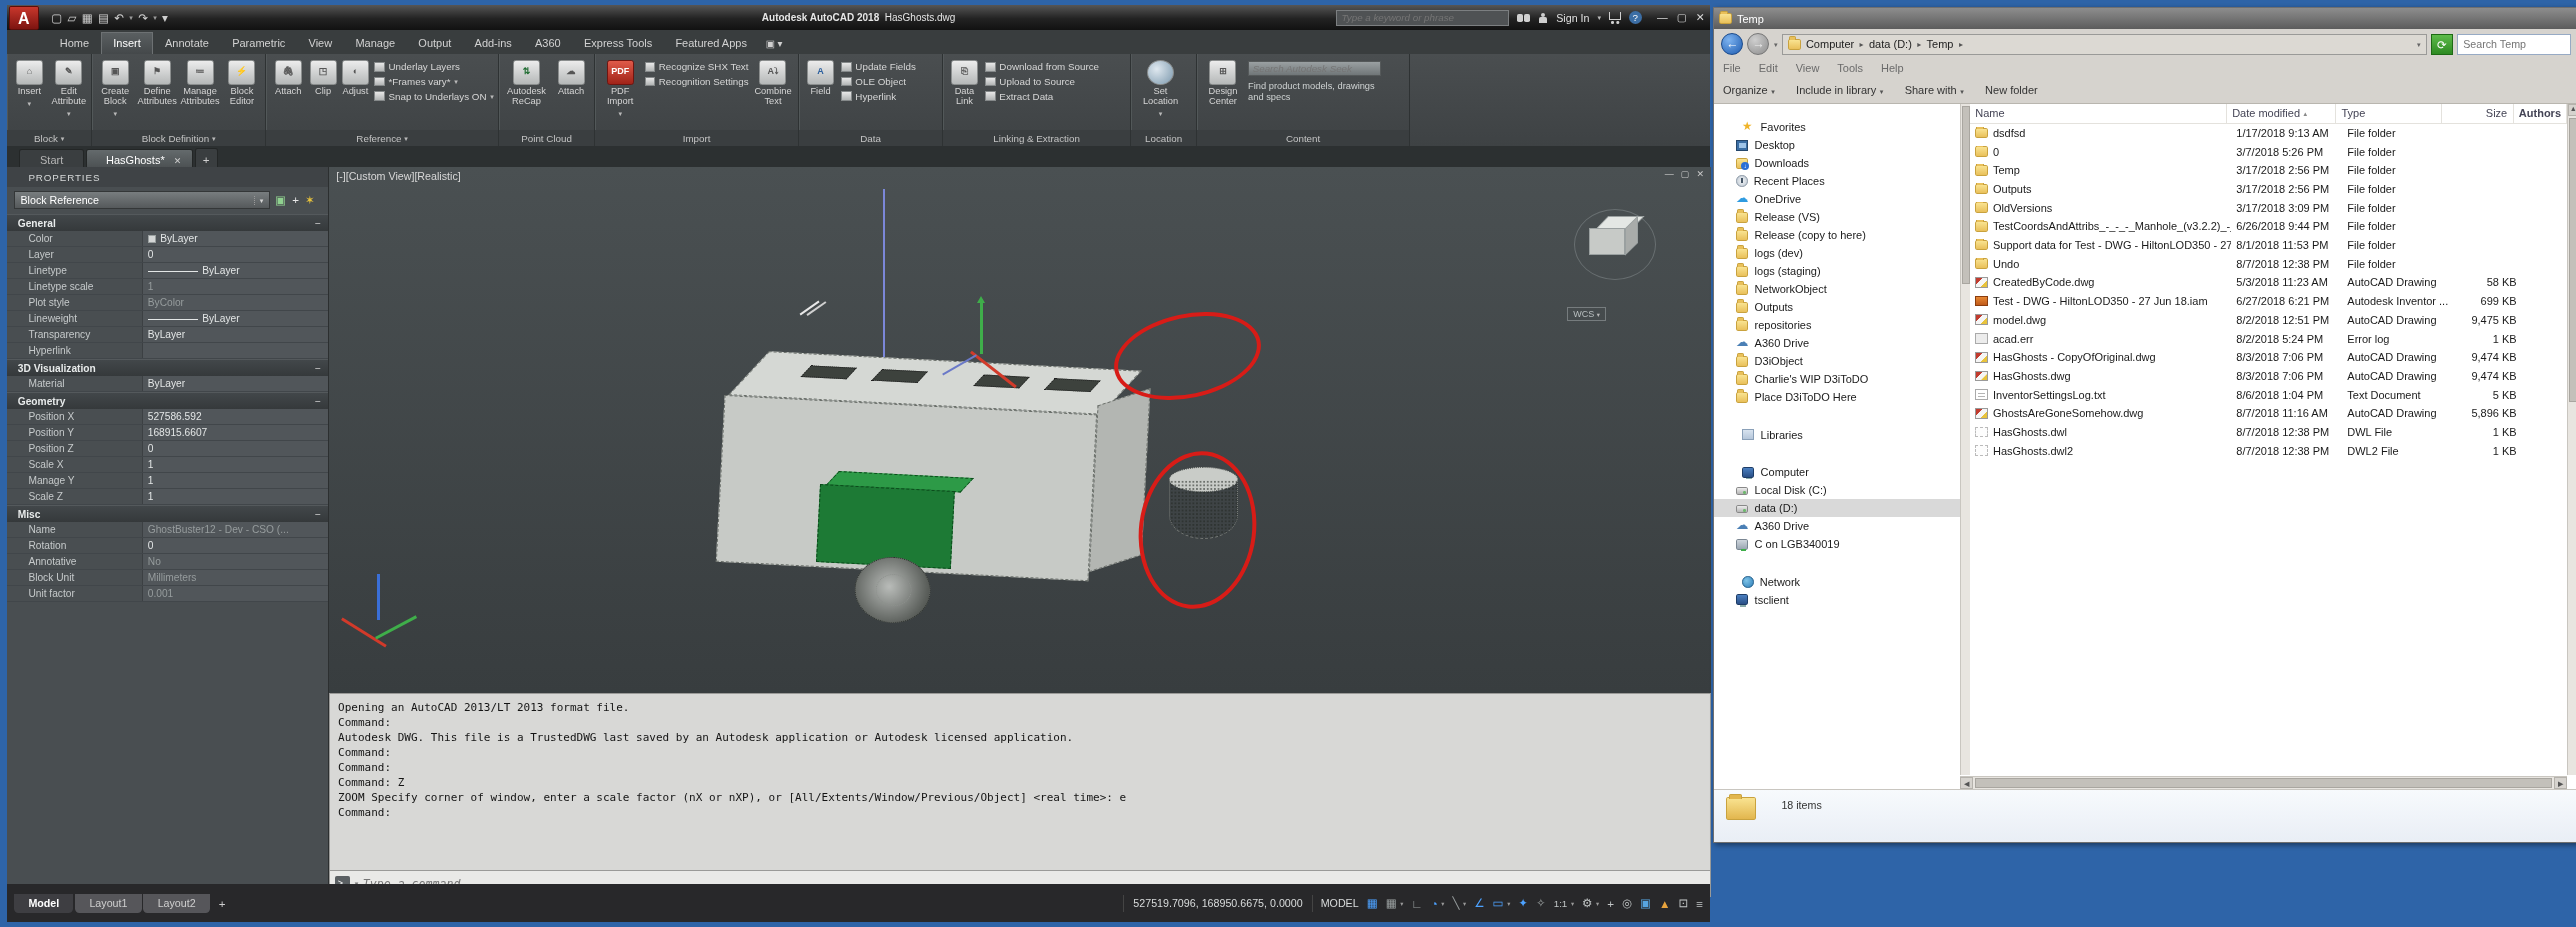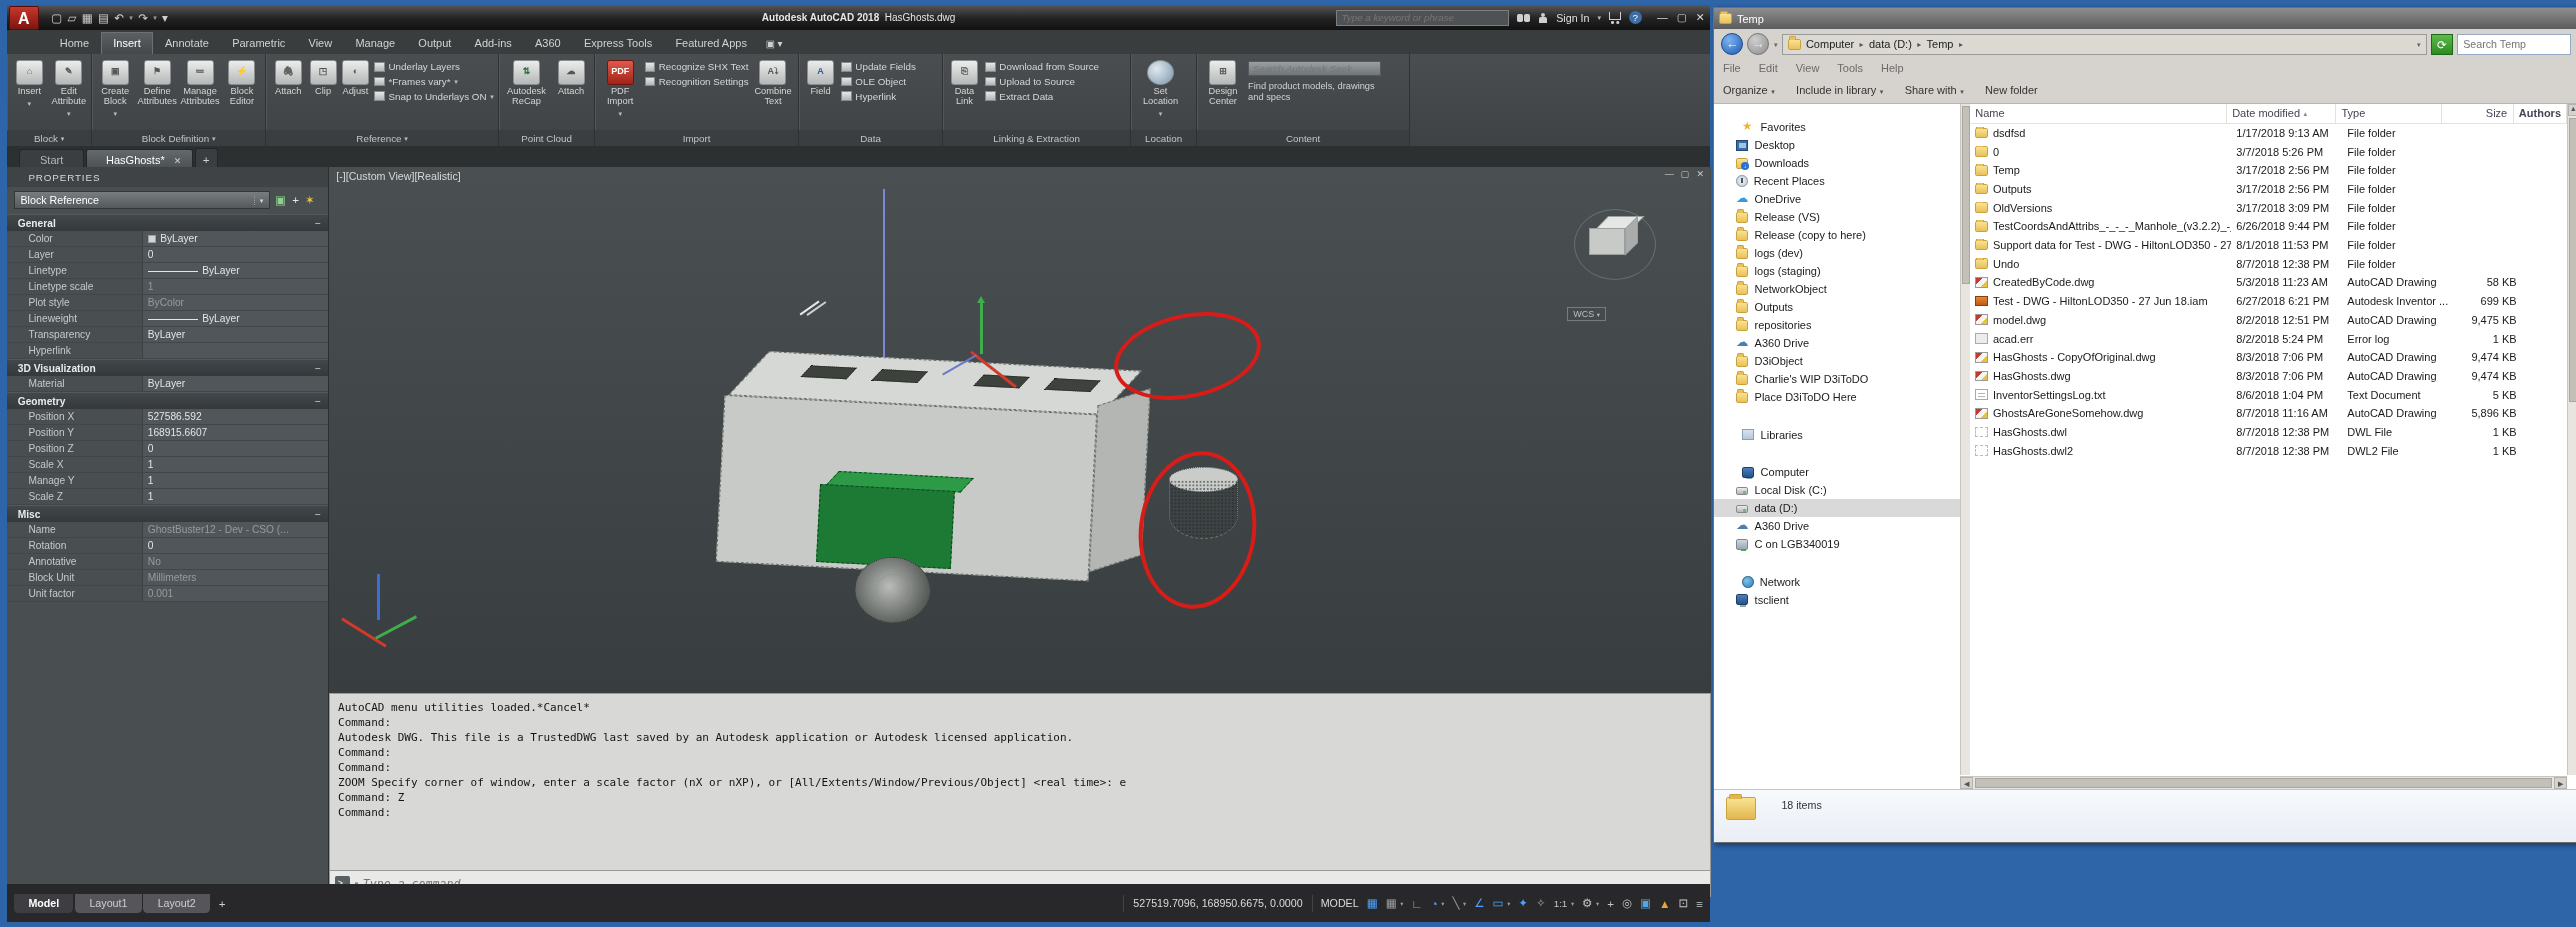--- a/index.html
+++ b/index.html
@@ -694,27 +694,27 @@
     <div class="redcircle rc2"></div>
 
     <div class="ucs">
       <div class="ucs-z"></div>
         <div class="ucs-x"></div>
         <div class="ucs-y"></div>
     </div>
   </div>
 
   <div class="cmd" id="cmdlines">
-      <div class="cmdline">AutoCAD menu utilities loaded.*Cancel*</div>
+      <div class="cmdline">Opening an AutoCAD 2013/LT 2013 format file.</div>
       <div class="cmdline">Command:</div>
       <div class="cmdline">Autodesk DWG.  This file is a TrustedDWG last saved by an Autodesk application or Autodesk licensed application.</div>
       <div class="cmdline">Command:</div>
       <div class="cmdline">Command:</div>
+      <div class="cmdline">Command: Z</div>
       <div class="cmdline">ZOOM Specify corner of window, enter a scale factor (nX or nXP), or [All/Extents/Window/Previous/Object] &lt;real time&gt;: e</div>
-      <div class="cmdline">Command: Z</div>
       <div class="cmdline">Command:</div>
     </div>
   <div class="cmd-input">
     <span class="cmd-chip">&gt;_</span>
     <span class="caret">▾</span>
     <input placeholder="Type a command" style="">
   </div>
 
   <div class="bstrip">
     <span id="layout-tabs" style="display:flex;align-items:flex-start">

